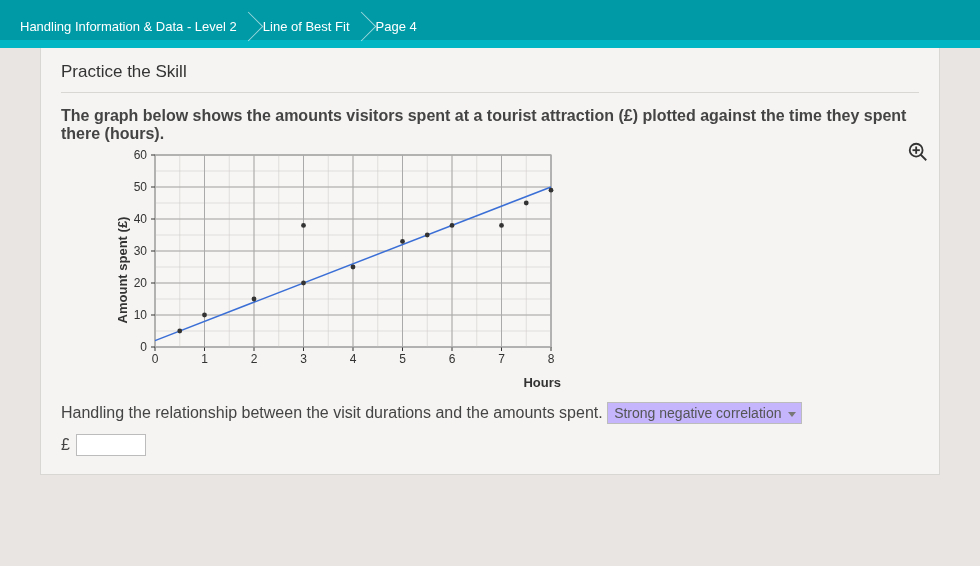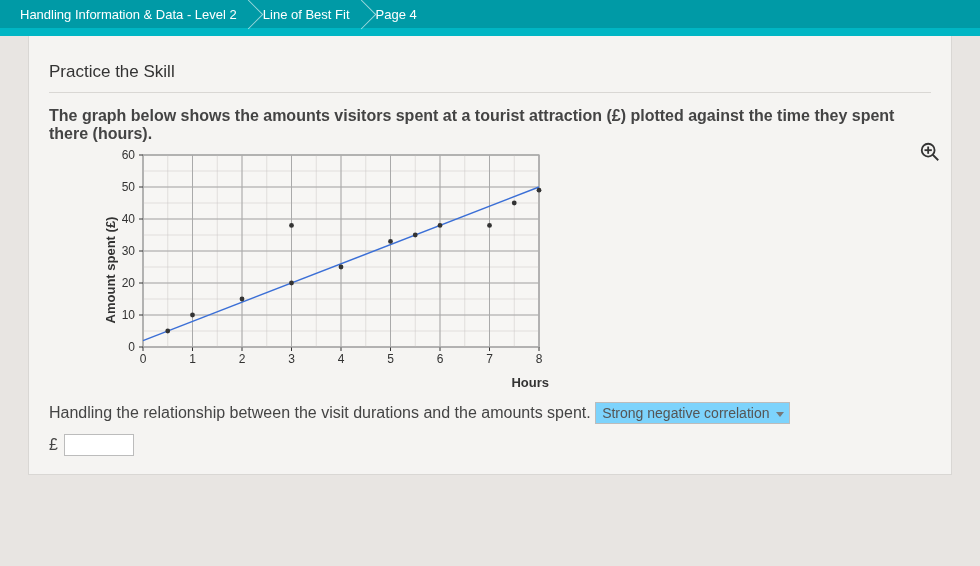--- a/index.html
+++ b/index.html
@@ -8,23 +8,23 @@
     background: #e8e5e2;
     width: 980px;
     height: 566px;
     overflow: hidden;
     color: #3a3a3a;
   }
   .breadcrumb {
     background: #009aa6;
     color: #fff;
     font-size: 13px;
-    height: 28px;
+    height: 40px;
     display: flex;
-    align-items: flex-start;
+    align-items: flex-end;
     padding-left: 10px;
   }
   .breadcrumb .crumb {
     position: relative;
     padding: 0 16px 0 10px;
     height: 28px;
     display: flex;
     align-items: center;
   }
   .breadcrumb .crumb::after {
@@ -35,24 +35,24 @@
     width: 20px;
     height: 20px;
     border-top: 1px solid rgba(255,255,255,.6);
     border-right: 1px solid rgba(255,255,255,.6);
     transform: rotate(45deg);
   }
   .breadcrumb .crumb:last-child::after { display:none; }
   .teal-strip { height: 8px; background:#00b6c4; }
   .card {
     background:#f5f4f2;
-    margin: 0 28px;
+    margin: 0 40px;
     border: 1px solid #d9d7d4;
     border-top:none;
-    padding: 22px 20px 18px 20px;
+    padding: 10px 20px 18px 20px;
   }
   .section-title {
     font-size: 17px;
     color:#333;
     padding: 4px 0 10px 0;
     border-bottom:1px solid #d9d7d4;
     margin-bottom: 14px;
   }
   .question-text {
     font-size: 16px;
@@ -81,21 +81,21 @@
   svg.zoom {
     position:absolute;
     right:-10px; top:-8px;
     width:22px; height:22px;
     cursor:pointer;
   }
   .q2, .q3 { font-size:16px; color:#444; margin-top:12px; }
   .select-fake {
     display:inline-block;
     border:1px solid #bcbcbc;
-    background:#7dd3fc;
+    background:#c4b5fd;
     font-size:14px;
     padding:2px 20px 2px 6px;
     position:relative;
     color:#555;
     cursor:pointer;
   }
   .select-fake::after{
     content:'';
     position:absolute; right:5px; top:9px;
     border-left:4px solid transparent;

